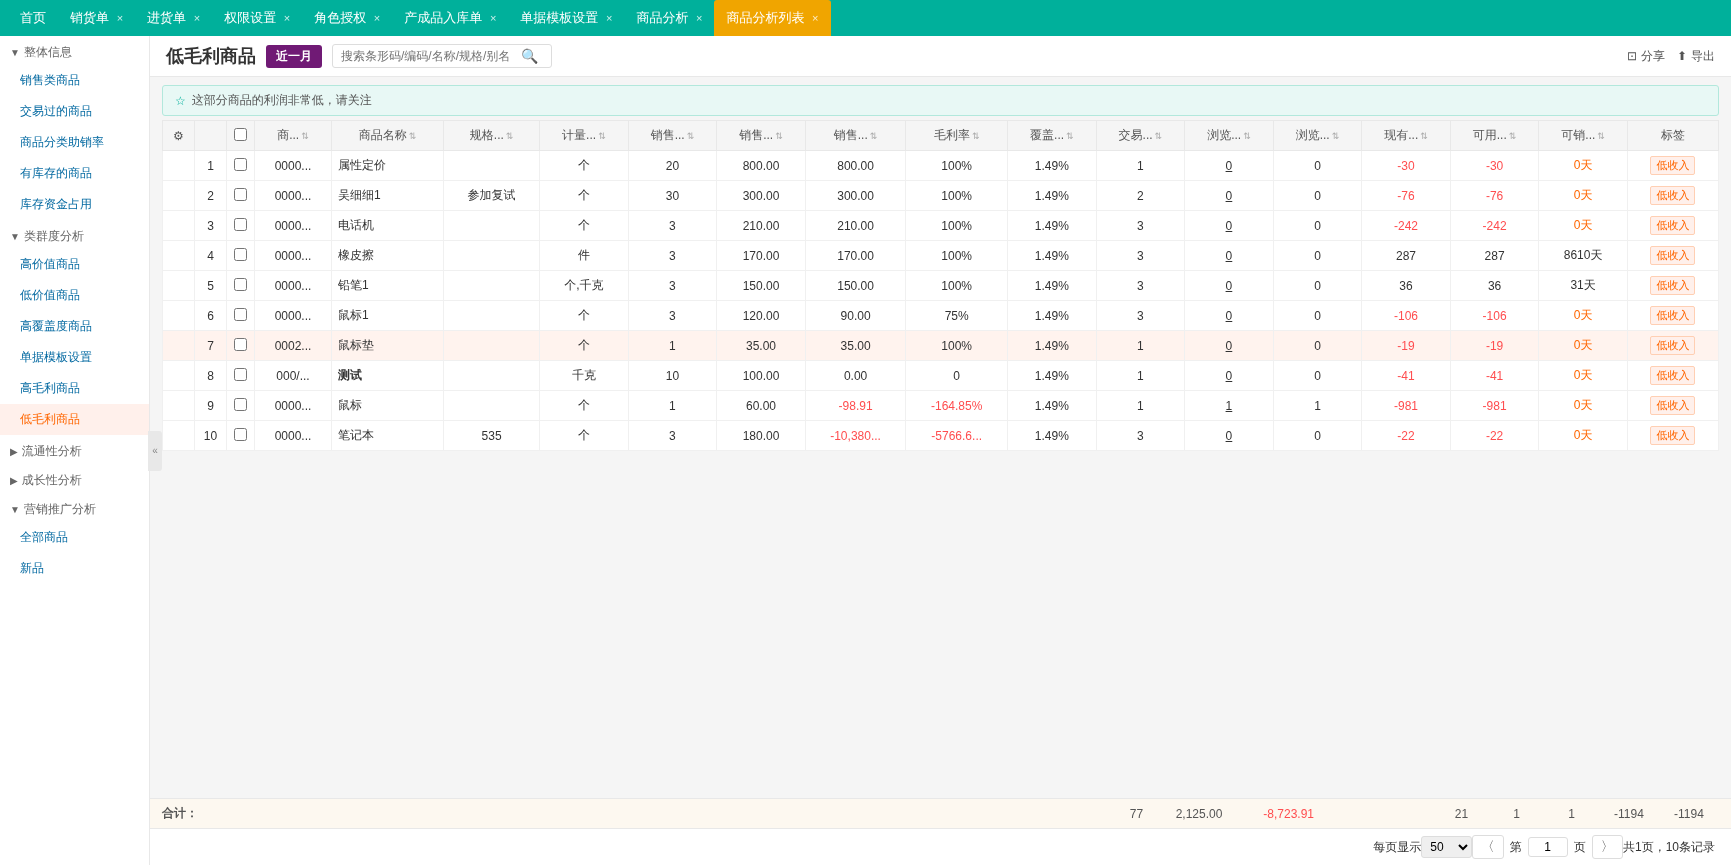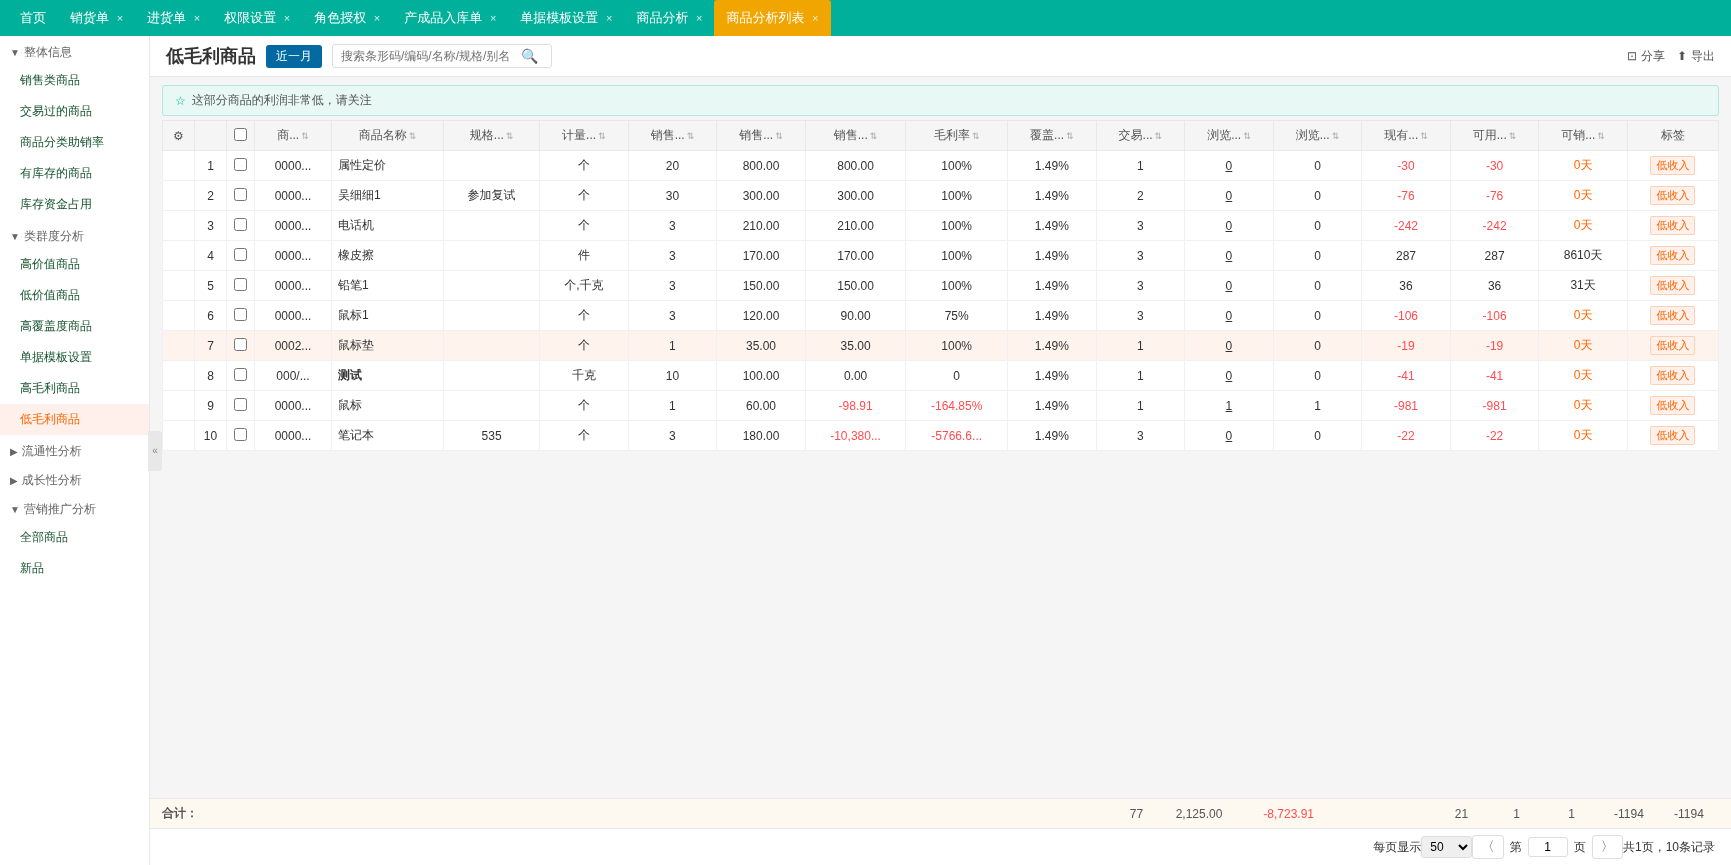--- a/index.html
+++ b/index.html
@@ -44,21 +44,21 @@
       color: #666;
       font-size: 12px;
       display: flex;
       align-items: center;
       cursor: pointer;
     }
     .sidebar-group-title .arrow { margin-right: 4px; font-size: 10px; }
     .sidebar-item {
       padding: 7px 10px 7px 20px;
       cursor: pointer;
-      color: #14532d;
+      color: #0369a1;
       font-size: 12px;
       white-space: nowrap;
     }
     .sidebar-item.active { background: #fff0eb; color: #ff6600; }
 
     
     .content {
       flex: 1;
       display: flex;
       flex-direction: column;
@@ -73,27 +73,28 @@
       background: #fff;
       border-bottom: 1px solid #e8e8e8;
       gap: 10px;
     }
     .page-title {
       font-size: 18px;
       font-weight: bold;
       color: #333;
     }
     .date-filter-btn {
-      background: #0369a1;
+      background: #701a75;
       color: #fff;
       border: none;
       border-radius: 3px;
       padding: 3px 10px;
       font-size: 12px;
       cursor: pointer;
+      font-weight: bold;
     }
     .search-box {
       display: flex;
       align-items: center;
       border: 1px solid #ddd;
       border-radius: 3px;
       padding: 3px 8px;
       background: #fff;
       width: 220px;
     }

